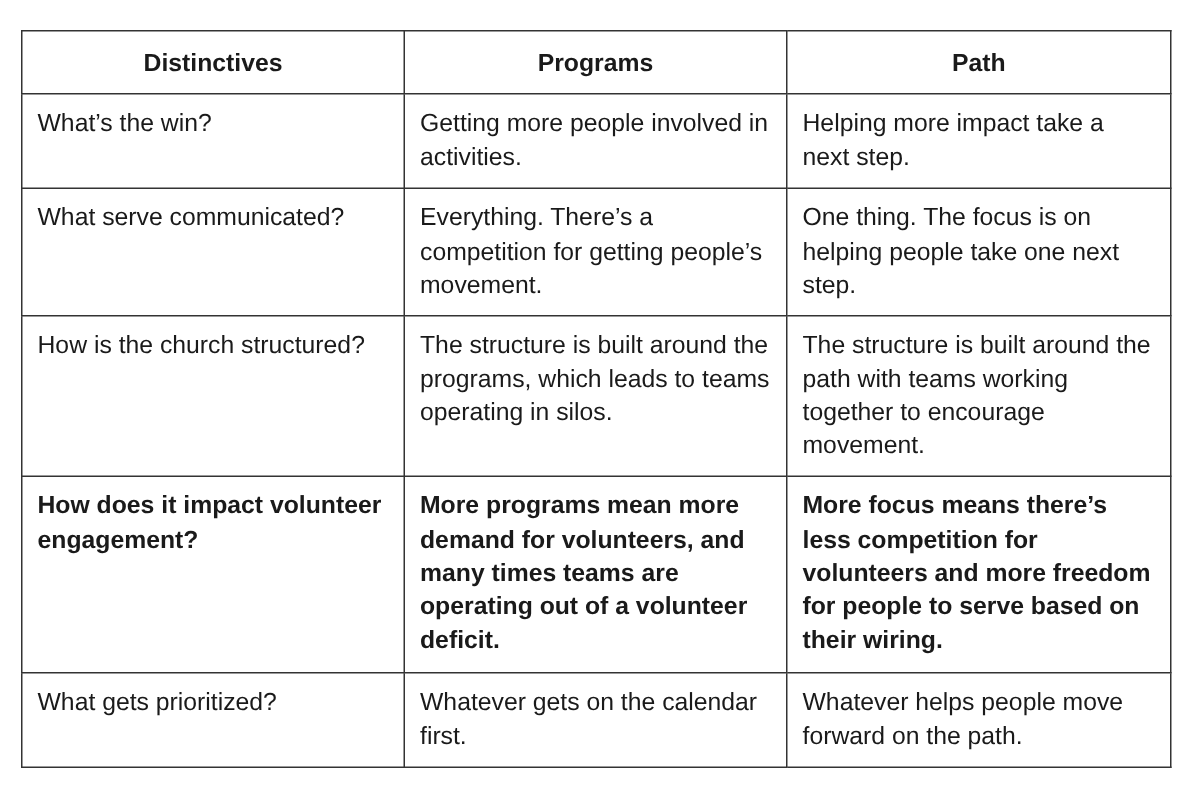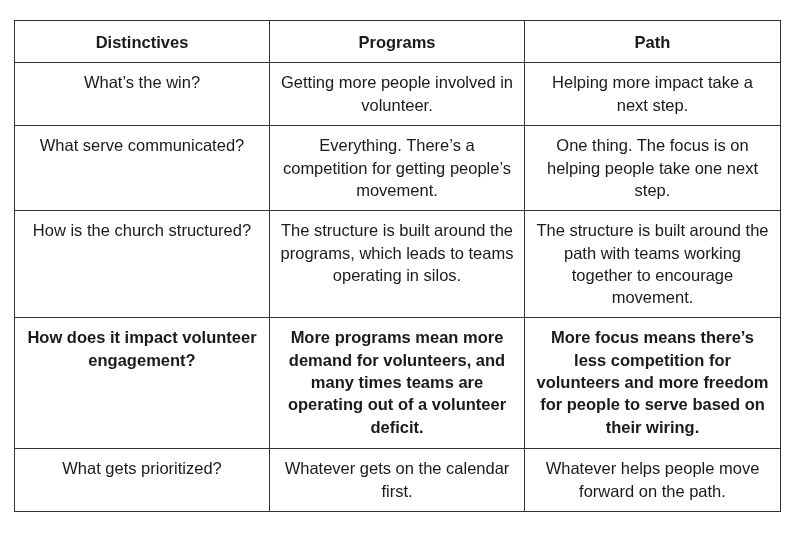--- a/index.html
+++ b/index.html
@@ -1,20 +1,20 @@
 <!DOCTYPE html>
 <html><head>
 <meta charset="utf-8">
 <style>
   html, body { margin: 0; padding: 0; background: #ffffff; }
   body { width: 800px; height: 533px; position: relative; overflow: hidden;
          font-family: "Liberation Sans", sans-serif; color: #1a1a1a; }
   table { position: absolute; left: 14px; top: 20px; border-collapse: collapse;
           width: 766px; table-layout: fixed; }
-  td, th { border: 1.5px solid #333333; vertical-align: top; text-align: center;
+  td, th { border: 1.5px solid #333333; vertical-align: top; text-align: left;
            font-size: 16.5px; line-height: 22.3px; padding: 8px 10px 9px 10px; font-weight: normal; }
   th { font-weight: bold; text-align: center; padding: 10px 10px 9px 10px; height: 21px; }
   col.c1 { width: 255px; } col.c2 { width: 255px; } col.c3 { width: 256px; }
   tr.r1 td { height: 45px; }
   tr.r2 td { height: 67px; }
   tr.r3 td { height: 89px; }
   tr.r4 td { height: 113px; font-weight: bold; }
   tr.r5 td { height: 45px; }
 </style>
 </head>
@@ -27,21 +27,21 @@
       <col class="c3">
     </colgroup>
   <tbody>
       <tr>
     <th>Distinctives</th>
     <th>Programs</th>
     <th>Path</th>
   </tr>
   <tr class="r1">
     <td>What’s the win?</td>
-    <td>Getting more people involved in volunteer.</td>
+    <td>Getting more people involved in activities.</td>
     <td>Helping more impact take a next step.</td>
   </tr>
   <tr class="r2">
     <td>What serve communicated?</td>
     <td>Everything. There’s a competition for getting people’s movement.</td>
     <td>One thing. The focus is on helping people take one next step.</td>
   </tr>
   <tr class="r3">
     <td>How is the church structured?</td>
     <td>The structure is built around the programs, which leads to teams operating in silos.</td>

